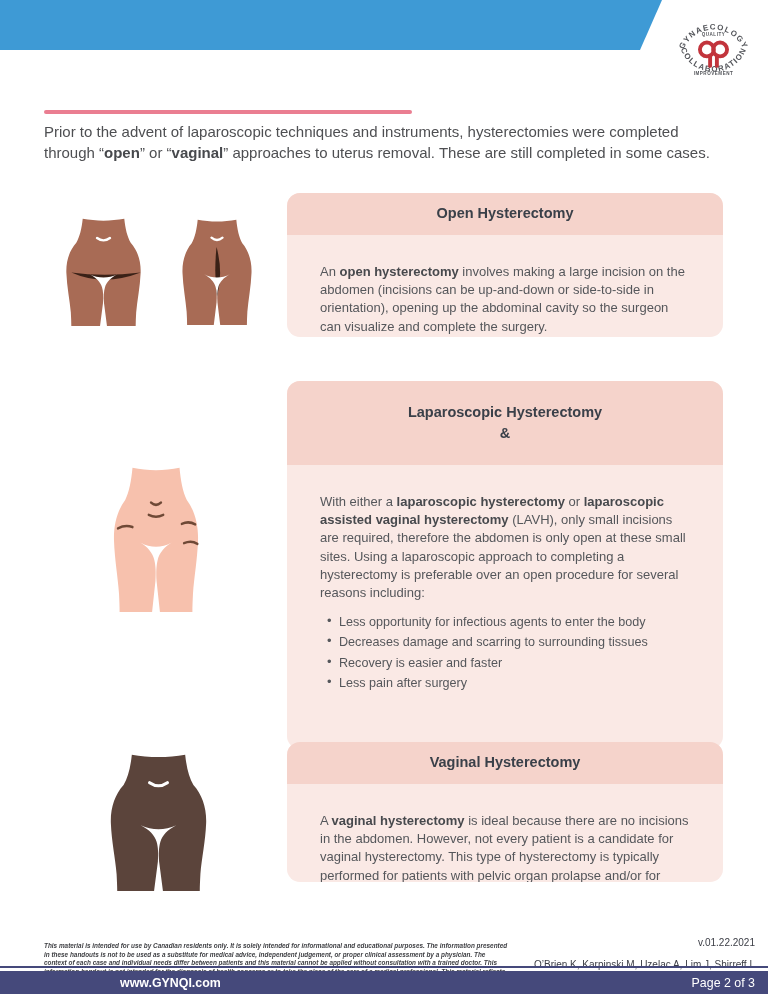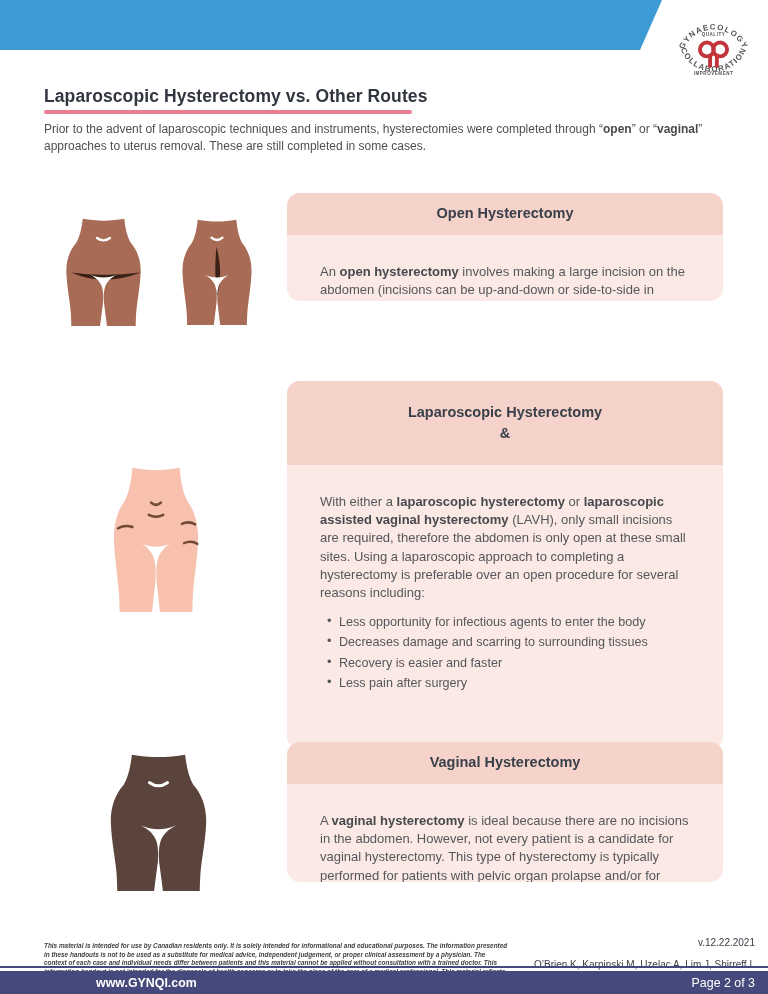--- a/index.html
+++ b/index.html
@@ -13,33 +13,33 @@
   .logo-arc{font-size:8.2px;font-weight:bold;letter-spacing:1.25px;fill:#54565B;
             font-family:"Liberation Sans",sans-serif;}
   .logo-small{font-size:4.7px;font-weight:bold;letter-spacing:0.55px;fill:#54565B;
             font-family:"Liberation Sans",sans-serif;}
 
   
   .title{position:absolute;left:44px;top:86px;margin:0;font-size:17.5px;font-weight:bold;
          color:#30353E;letter-spacing:0.1px;}
   .title-underline{position:absolute;left:44px;top:110px;width:368px;height:4px;
          background:#EA7E91;border-radius:2px;}
-  .intro{position:absolute;left:44px;top:121px;width:672px;margin:0;font-size:12px;
+  .intro{position:absolute;left:44px;top:121px;width:672px;margin:0;font-size:15px;
          line-height:1.42;color:#4E4F52;}
   .intro b,.card-body b{font-weight:bold;color:#47494D;}
 
   
   .card{position:absolute;left:287px;width:436px;border-radius:13px;background:#FAE9E5;
         overflow:hidden;}
   .card-head{background:#F5D3CB;display:flex;flex-direction:column;justify-content:center;
         align-items:center;text-align:center;}
   .card-title{font-size:14.5px;font-weight:bold;color:#3A4049;line-height:1.45;}
   .card-body{padding:16px 22px 14px 21px;font-size:13px;line-height:1.4;color:#55575B;}
   .card-body p{margin:12px;}
-  #card-open{top:193px;height:108px;}  #card-open .card-head{height:42px;}
+  #card-open{top:193px;height:144px;}  #card-open .card-head{height:42px;}
   #card-lap {top:381px;height:368px;}  #card-lap  .card-head{height:84px;}
   #card-vag {top:742px;height:140px;}  #card-vag  .card-head{height:42px;}
   .bullets{margin:12px 0 0 0;padding:0 0 0 31px;list-style:none;}
   .bullets li{position:relative;margin-top:4px;font-size:12.6px;line-height:1.3;}
   .bullets li::before{content:"\2022";position:absolute;left:-12px;top:-1px;font-size:13px;}
 
   
   .fig{position:absolute;}
   #fig-open-a{left:54px; top:216px;width:99px; height:110px;}
   #fig-open-b{left:171px;top:217px;width:92px; height:108px;}
@@ -47,21 +47,21 @@
   #fig-vag   {left:95px; top:751px;width:127px;height:140px;}
 
   
   .disclaimer{position:absolute;left:44px;top:936px;width:464px;font-size:6.4px;
         font-style:italic;font-weight:600;line-height:1.33;color:#3E3F43;}
   .version{position:absolute;right:13px;top:937px;font-size:10px;color:#3B3D45;}
   .authors{position:absolute;right:13px;top:951px;font-size:10px;color:#3B3D45;margin-top:8px;}
   .footer-rule{position:absolute;left:0;top:966px;width:768px;height:2px;background:#45497B;}
   .footer-bar{position:absolute;left:0;top:971px;width:768px;height:23px;background:#45497B;
         color:#fff;display:flex;justify-content:space-between;align-items:center;
-        padding:0 13px 0 96px;box-sizing:border-box;font-size:12.4px;}
+        padding:0 13px 0 120px;box-sizing:border-box;font-size:12.4px;}
   .website{font-weight:bold;}
 </style>
 </head>
 <body>
 
 <svg style="position:absolute;width:0;height:0" aria-hidden="true">
   <defs>
     <path id="torso-sil" d="M 58 6 C 85 11 115 11 142 6 C 144 26 148 44 155 56 C 169 72 176 95 175 119 C 174 148 168 176 166 202 C 165.5 212 165 221 165 230 L 35 230 C 35 221 34.5 212 34 202 C 32 176 26 148 25 119 C 24 95 31 72 45 56 C 52 44 56 26 58 6 Z"></path>
     <path id="torso-gap" d="M 72 122 C 85 129 94 138 97 149 C 99.5 158 100 168 99 182 L 93 230 L 107 230 L 101 182 C 100 168 100.5 158 103 149 C 106 138 115 129 128 122 C 110 131 90 131 72 122 Z"></path>
   </defs>
@@ -81,21 +81,20 @@
     <text class="logo-small" x="0" y="-12" text-anchor="middle">QUALITY</text>
     <text class="logo-small" x="0" y="28.5" text-anchor="middle">IMPROVEMENT</text>
     <g stroke="#C2343C" fill="none" stroke-width="4" stroke-linecap="round">
       <circle cx="-6.8" cy="2" r="7.2"></circle>
       <circle cx="6.8" cy="2" r="7.2"></circle>
       <line x1="-3.5" y1="8.5" x2="-3.5" y2="19"></line>
       <line x1="3.5" y1="8.5" x2="3.5" y2="19"></line>
     </g>
   </svg>
 
-  <h1 class="title">Laparoscopic Hysterectomy vs. Other Routes</h1>
   <div class="title-underline"></div>
   <p class="intro"><span>Prior to the advent of laparoscopic techniques and instruments, hysterectomies were completed through “</span><b>open</b><span>” or “</span><b>vaginal</b><span>” approaches to uterus removal. These are still completed in some cases.</span></p>
 
   <svg id="fig-open-a" class="fig" viewBox="0 0 200 230" preserveAspectRatio="none">
     <use href="#torso-sil" fill="#A86B55"></use>
     <path d="M 35 118 Q 100 148 175 118 Q 100 128 35 118 Z" fill="#3A2117"></path>
     <path d="M 87 46 Q 100 56 113 46" stroke="#ffffff" stroke-width="5" fill="none" stroke-linecap="round"></path>
     <use href="#torso-gap" fill="#ffffff"></use>
   </svg>
 
@@ -152,21 +151,21 @@
   <section id="card-vag" class="card">
     <header class="card-head">
       <div class="card-title">Vaginal Hysterectomy</div>
     </header>
     <div class="card-body">
       <p><span>A </span><b>vaginal hysterectomy</b><span> is ideal because there are no incisions in the abdomen. However, not every patient is a candidate for vaginal hysterectomy. This type of hysterectomy is typically performed for patients with pelvic organ prolapse and/or for people with a smaller uterus.</span></p>
     </div>
   </section>
 
   <p class="disclaimer">This material is intended for use by Canadian residents only. It is solely intended for informational and educational purposes. The information presented in these handouts is not to be used as a substitute for medical advice, independent judgement, or proper clinical assessment by a physician. The context of each case and individual needs differ between patients and this material cannot be applied without consultation with a trained doctor. This information handout is not intended for the diagnosis of health concerns or to take the place of the care of a medical professional. This material reflects the information available at the time of preparation.</p>
-  <div class="version">v.12.22.2021</div>
+  <div class="version">v.01.22.2021</div>
   <div class="authors">O’Brien K, Karpinski M, Uzelac A, Lim J, Shirreff L</div>
   <div class="footer-rule"></div>
   <div class="footer-bar">
     <span class="website">www.GYNQI.com</span>
     <span class="pageno">Page 2 of 3</span>
   </div>
 
 </div>
 
 </body></html>

